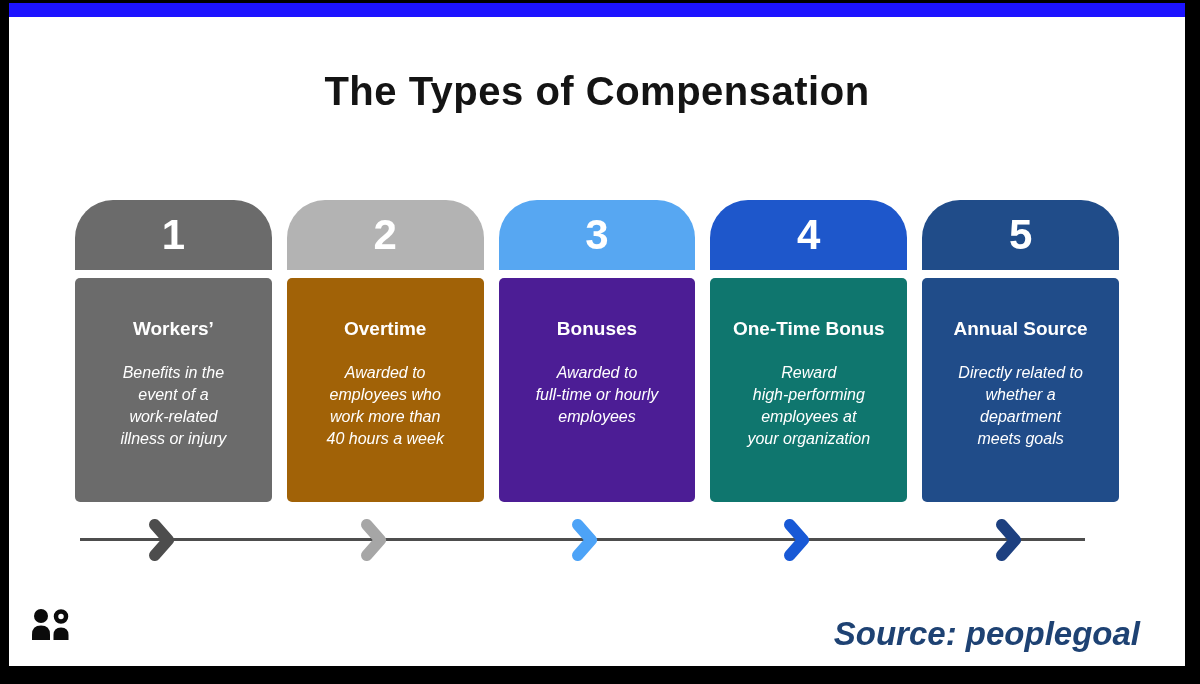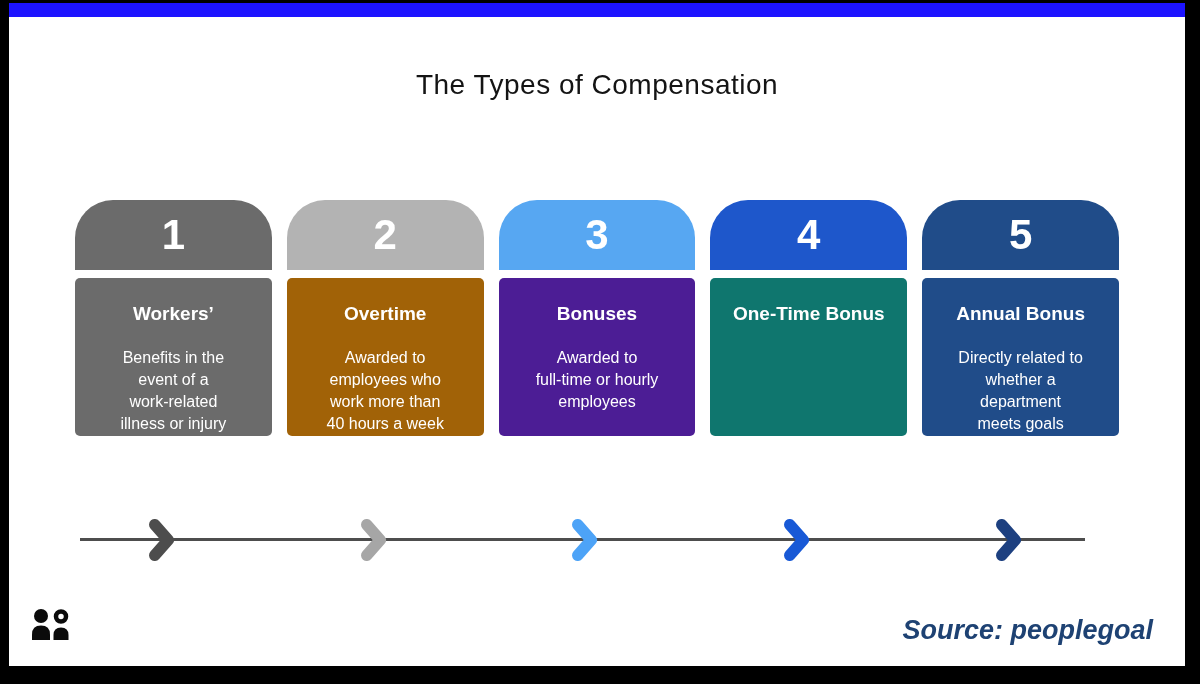--- a/index.html
+++ b/index.html
@@ -19,22 +19,22 @@
     position: absolute;
     left: 0; top: 0;
     width: 100%; height: 14px;
     background: #1c13ff;
   }
   .title {
     position: absolute;
     left: 0; top: 66px;
     width: 100%;
     text-align: center;
-    font-size: 28px;
-    font-weight: 400;
+    font-size: 40px;
+    font-weight: 700;
     letter-spacing: 0.5px;
     color: #141414;
   }
   .cards {
     position: absolute;
     left: 66px; top: 197px;
     width: 1044px;
     display: flex;
     gap: 15px;
   }
@@ -46,35 +46,36 @@
     display: flex;
     align-items: center;
     justify-content: center;
   }
   .card-number {
     color: #ffffff;
     font-size: 42px;
     font-weight: bold;
   }
   .card-body {
-    height: 158px;
+    height: 224px;
     border-radius: 5px;
     color: #ffffff;
     text-align: center;
-    padding-top: 25px;
+    padding-top: 40px;
   }
   .card-heading {
     font-size: 19px;
     font-weight: bold;
     margin-bottom: 22px;
   }
   .card-desc {
     font-size: 16px;
     line-height: 1.38;
     white-space: pre-line;
+    font-style: italic;
   }
   .timeline {
     position: absolute;
     left: 0; top: 505px;
     width: 100%; height: 64px;
   }
   .timeline-line {
     position: absolute;
     left: 71px; right: 100px;
     top: 30px; height: 3px;
@@ -93,22 +94,22 @@
     align-items: center;
     justify-content: center;
   }
   .chevron { transform: translateX(-12px); display: block; }
   .logo {
     position: absolute;
     left: 23px; top: 606px;
   }
   .source {
     position: absolute;
-    right: 32px; top: 612px;
-    font-size: 27px;
+    right: 45px; top: 612px;
+    font-size: 33px;
     font-weight: bold;
     font-style: italic;
     color: #1e4273;
   }
 </style>
 </head>
 <body style="background: rgb(0, 0, 0);">
 
 <div class="slide">
   <div class="accent-bar" style="background: rgb(28, 19, 255);"></div>
@@ -150,28 +151,32 @@
 full-time or hourly
 employees</div>
       </div>
     </div>
     <div class="card">
       <div class="card-header" style="background: rgb(30, 87, 203);">
         <span class="card-number">4</span>
       </div>
       <div class="card-body" style="background: #0f766e;">
         <div class="card-heading">One-Time Bonus</div>
+        <div class="card-desc">Reward
+high-performing
+employees at
+your organization</div>
       </div>
     </div>
     <div class="card">
       <div class="card-header" style="background: rgb(32, 76, 137);">
         <span class="card-number">5</span>
       </div>
       <div class="card-body" style="background: rgb(32, 76, 137);">
-        <div class="card-heading">Annual Bonus</div>
+        <div class="card-heading">Annual Source</div>
         <div class="card-desc">Directly related to
 whether a
 department
 meets goals</div>
       </div>
     </div>
   </div>
 
   <div class="timeline">
     <div class="timeline-line" style="background: rgb(77, 77, 77);"></div>

